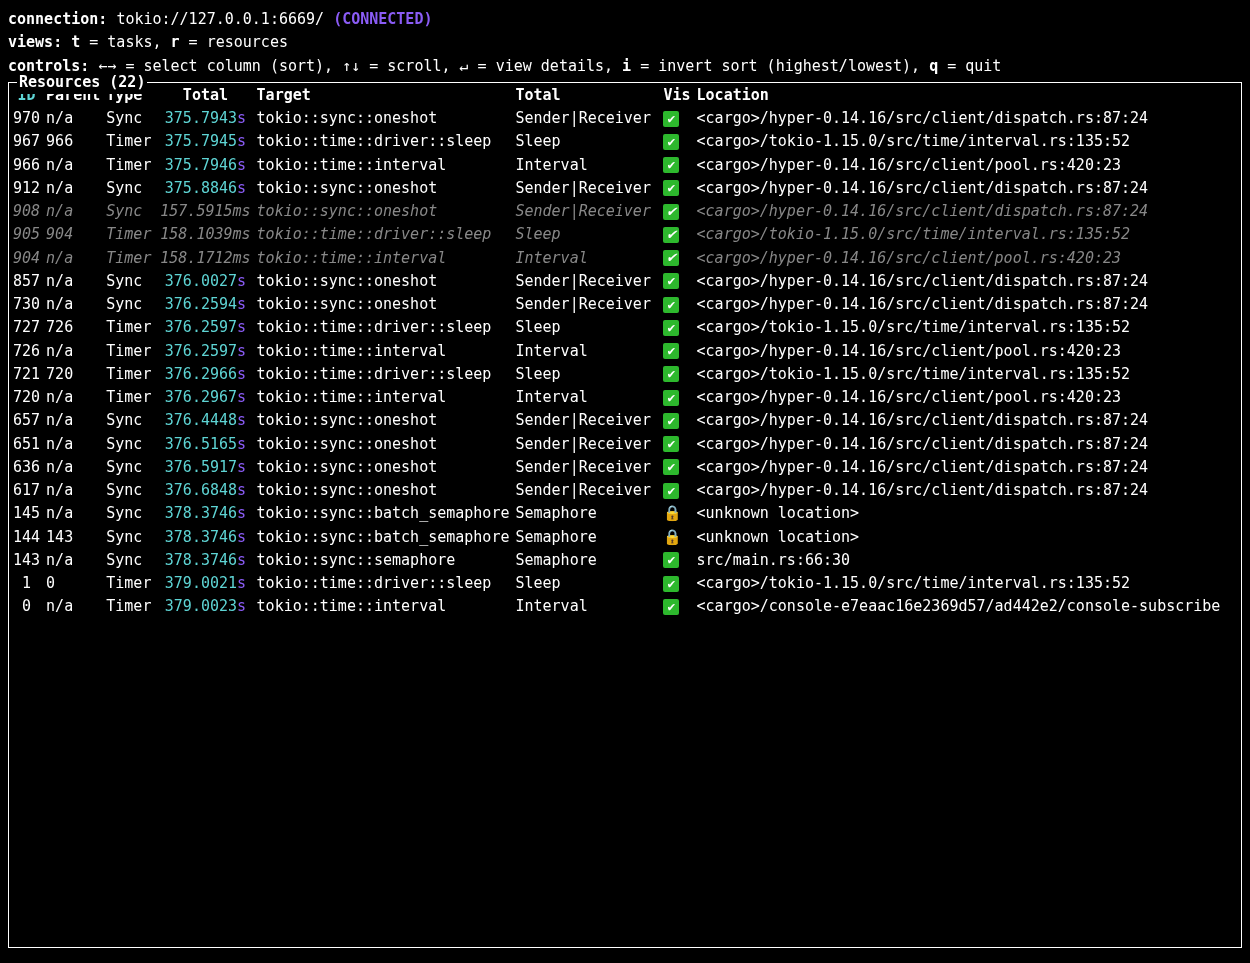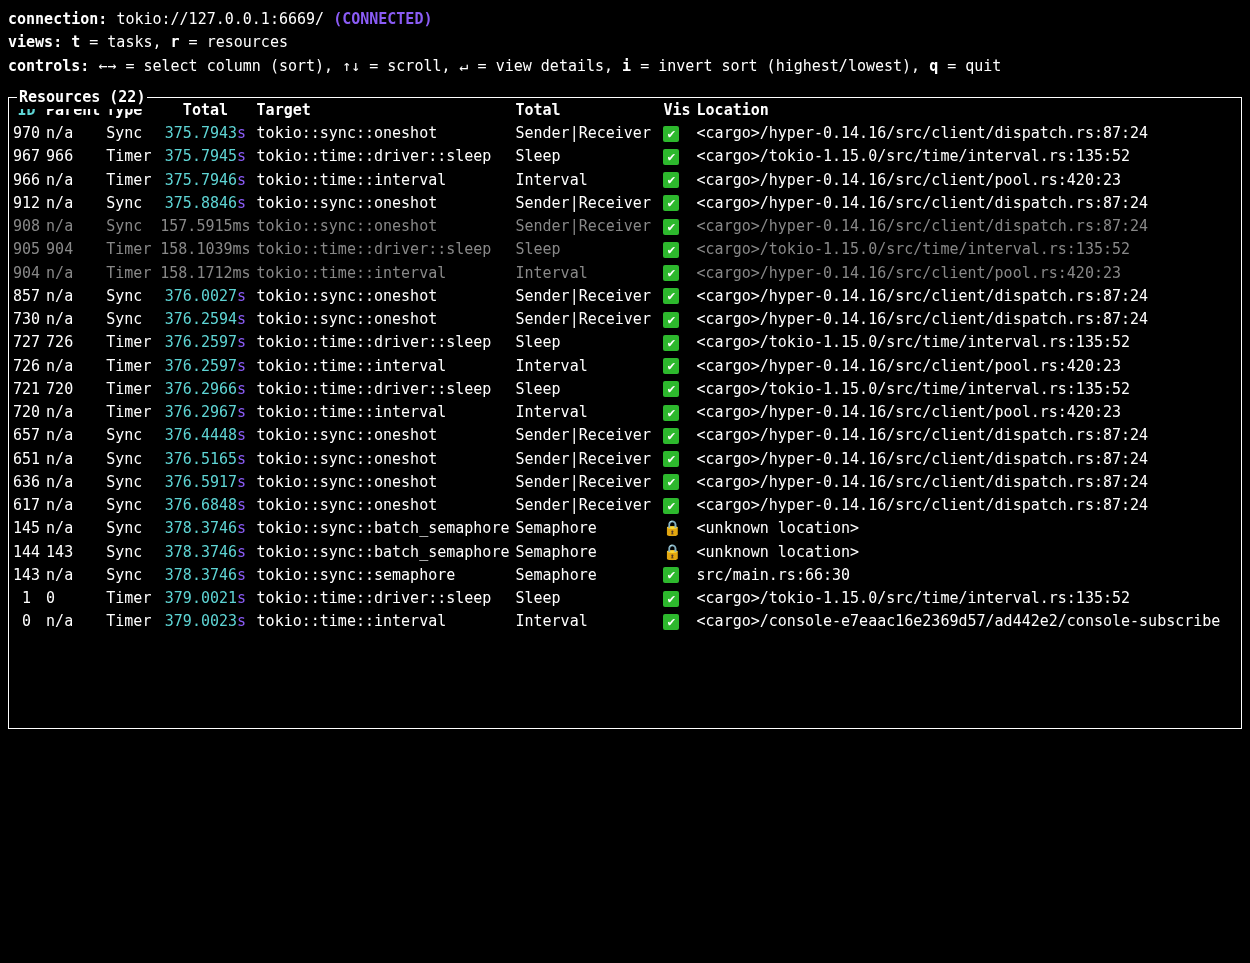--- a/index.html
+++ b/index.html
@@ -22,29 +22,30 @@
     font-weight: bold;
   }
   .green {
     color: #8b5cf6;
   }
   .cyan {
     color: #5ed4d4;
   }
   .dim {
     color: #888;
+    font-style: italic;
   }
   .header-line {
     white-space: pre;
   }
   .panel {
     border: 1px solid #fff;
-    margin-top: 19px;
+    margin-top: 4px;
     padding: 1px 4px 21px 4px;
-    height: 632px;
+    height: 866px;
     position: relative;
   }
   .panel-title {
     position: absolute;
     top: -12px;
     left: 8px;
     background: #000;
     padding: 0 2px;
     font-weight: bold;
   }

